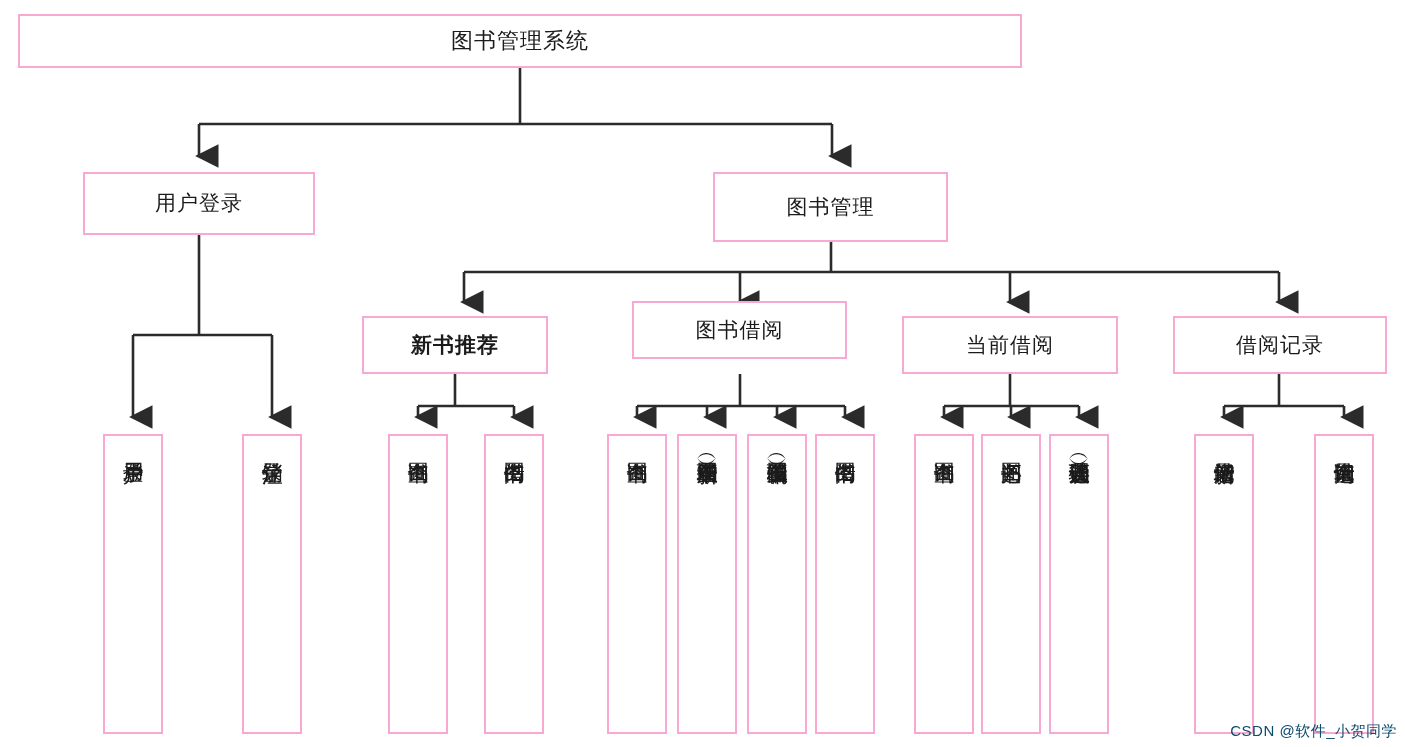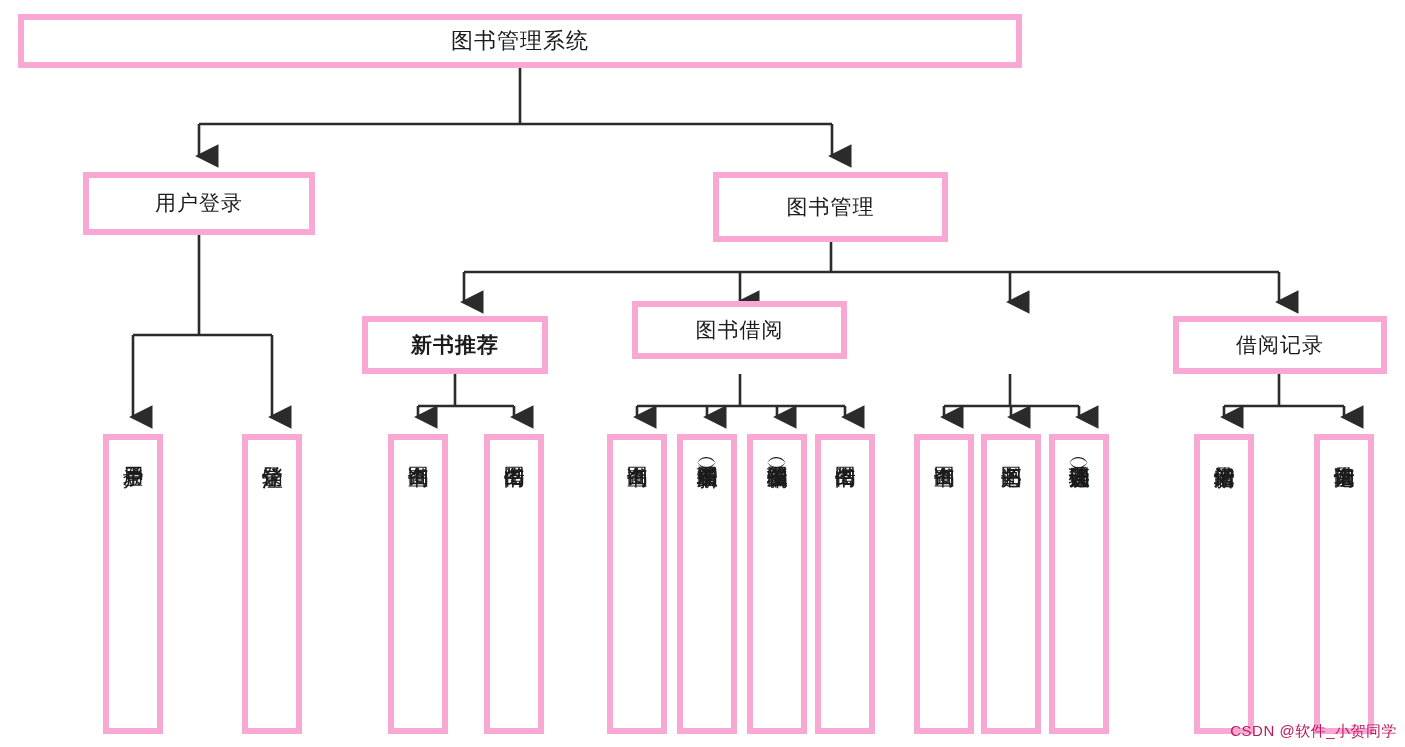--- a/index.html
+++ b/index.html
@@ -10,21 +10,21 @@
     overflow:hidden;
   }
   #canvas{position:relative;width:1405px;height:747px;}
 
   svg.wires{position:absolute;left:0;top:0;width:1405px;height:747px;pointer-events:none;}
 
   .node{
     position:absolute;
     box-sizing:border-box;
     background:#ffffff;
-    border:6px solid #f9a8d4;
+    border:2px solid #f9a8d4;
     display:flex;
     align-items:center;
     justify-content:center;
     color:#1b1b1b;
   }
   .node .lbl{
     font-size:21px;
     line-height:1.15;
     letter-spacing:1px;
     white-space:nowrap;
@@ -46,21 +46,21 @@
     text-orientation:upright;
     white-space:nowrap;
     display:block;
     margin-top:6px;
   }
 
   .watermark{
     position:absolute;
     right:8px;bottom:6px;
     font-size:15px;
-    color:#be185d;
+    color:#0c4a6e;
     letter-spacing:0.5px;
     white-space:nowrap;
   }
 </style>
 </head>
 <body>
 
 <div id="canvas">
 
   <svg class="wires" viewBox="0 0 1405 747">
@@ -123,20 +123,23 @@
   <div class="node" style="left:713px;top:172px;width:235px;height:70px;">
     <span class="lbl">图书管理</span>
   </div>
 
   <div class="node" style="left:362px;top:316px;width:186px;height:58px;font-weight:bold;">
     <span class="lbl">新书推荐</span>
   </div>
   <div class="node" style="left:632px;top:301px;width:215px;height:58px;">
     <span class="lbl">图书借阅</span>
   </div>
+  <div class="node" style="left:902px;top:316px;width:216px;height:58px;">
+    <span class="lbl">当前借阅</span>
+  </div>
   <div class="node" style="left:1173px;top:316px;width:214px;height:58px;font-family:Liberation Serif, serif;">
     <span class="lbl">借阅记录</span>
   </div>
 
   <div class="node leaf" style="left:103px;top:434px;width:60px;height:300px;">
     <span class="lbl">用户登录</span>
   </div>
   <div class="node leaf" style="left:242px;top:434px;width:60px;height:300px;">
     <span class="lbl">注销登录</span>
   </div>

